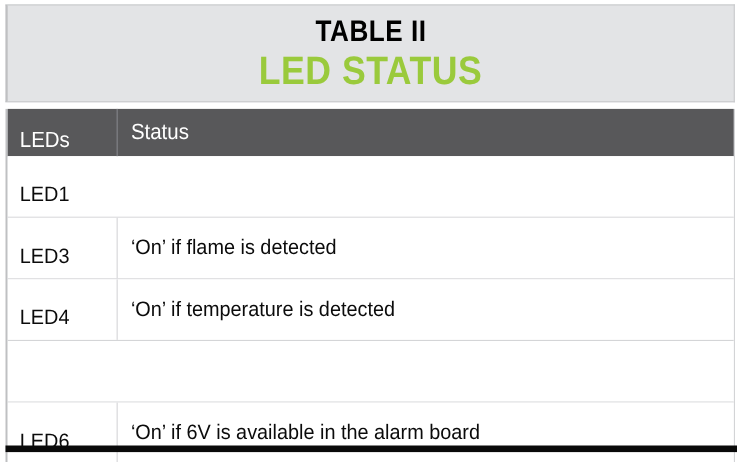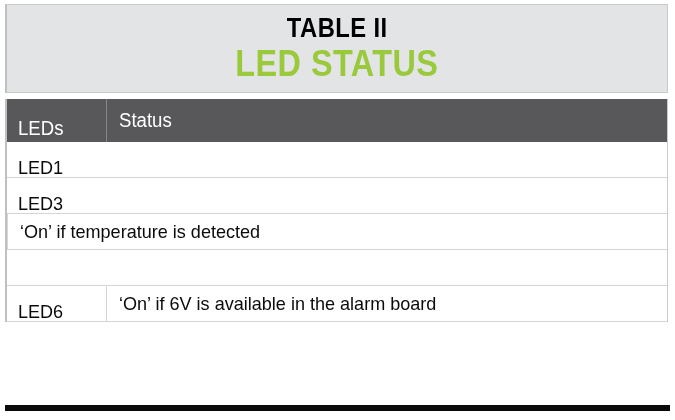--- a/index.html
+++ b/index.html
@@ -69,21 +69,21 @@
     width: 663px;
     box-sizing: border-box;
     border-left: 2px solid #bfc0c2;
     border-right: 1px solid #c9cacc;
   }
 
   .row {
     display: flex;
     width: 100%;
     box-sizing: border-box;
-    height: 36px;
+    height: 56px;
   }
 
   .row.header-row {
     background: #58585a;
     height: 43px;
   }
 
   .row.data-row {
     background: #ffffff;
     border-bottom: 1px solid #d4d5d7;
@@ -166,23 +166,29 @@
       <div class="cell cell-led">
         <span class="body-text">LED1</span>
       </div>
     </div>
 
 
     <div class="row data-row">
       <div class="cell cell-led">
         <span class="body-text">LED3</span>
       </div>
-    </div>
-
-    <div class="row data-row">
+      <div class="cell cell-status">
+        <span class="body-text">‘On’ if flame is detected</span>
+      </div>
+    </div>
+
+    <div class="row data-row">
+      <div class="cell cell-led">
+        <span class="body-text">LED4</span>
+      </div>
       <div class="cell cell-status">
         <span class="body-text">‘On’ if temperature is detected</span>
       </div>
     </div>
 
     <div class="row data-row">
     </div>
 
     <div class="row data-row">
       <div class="cell cell-led">

